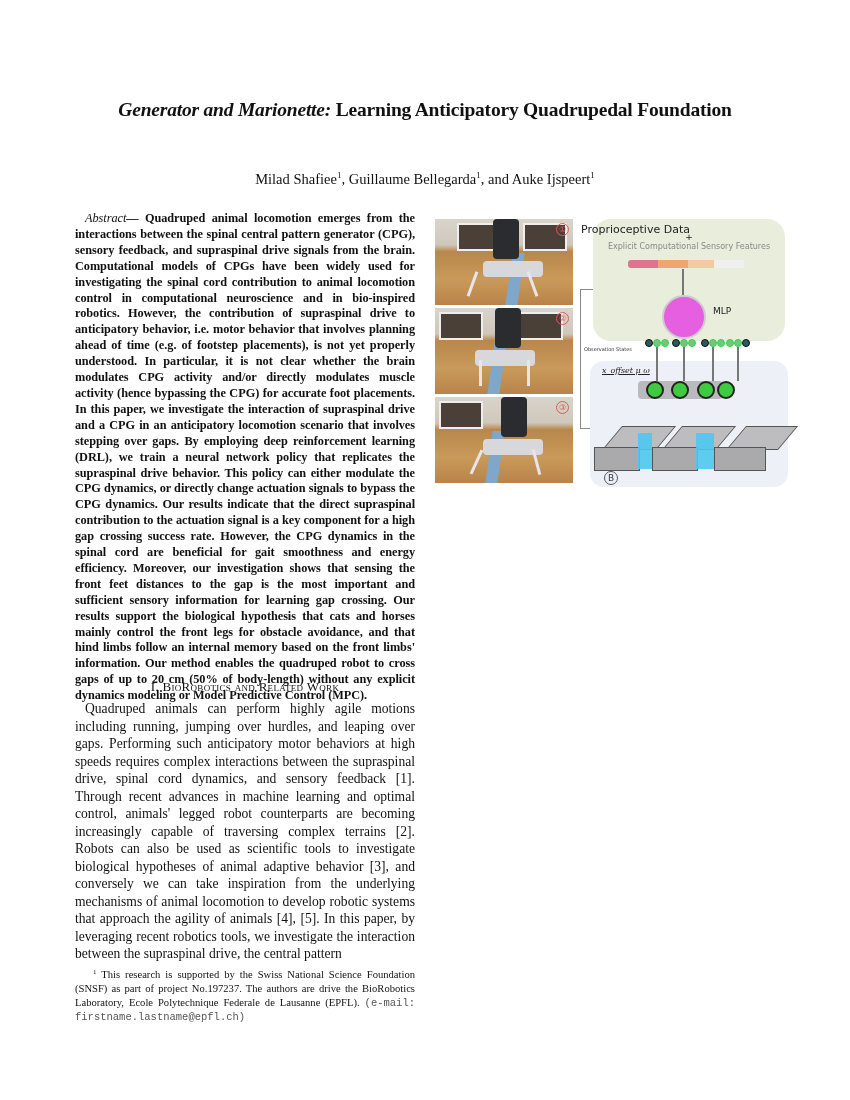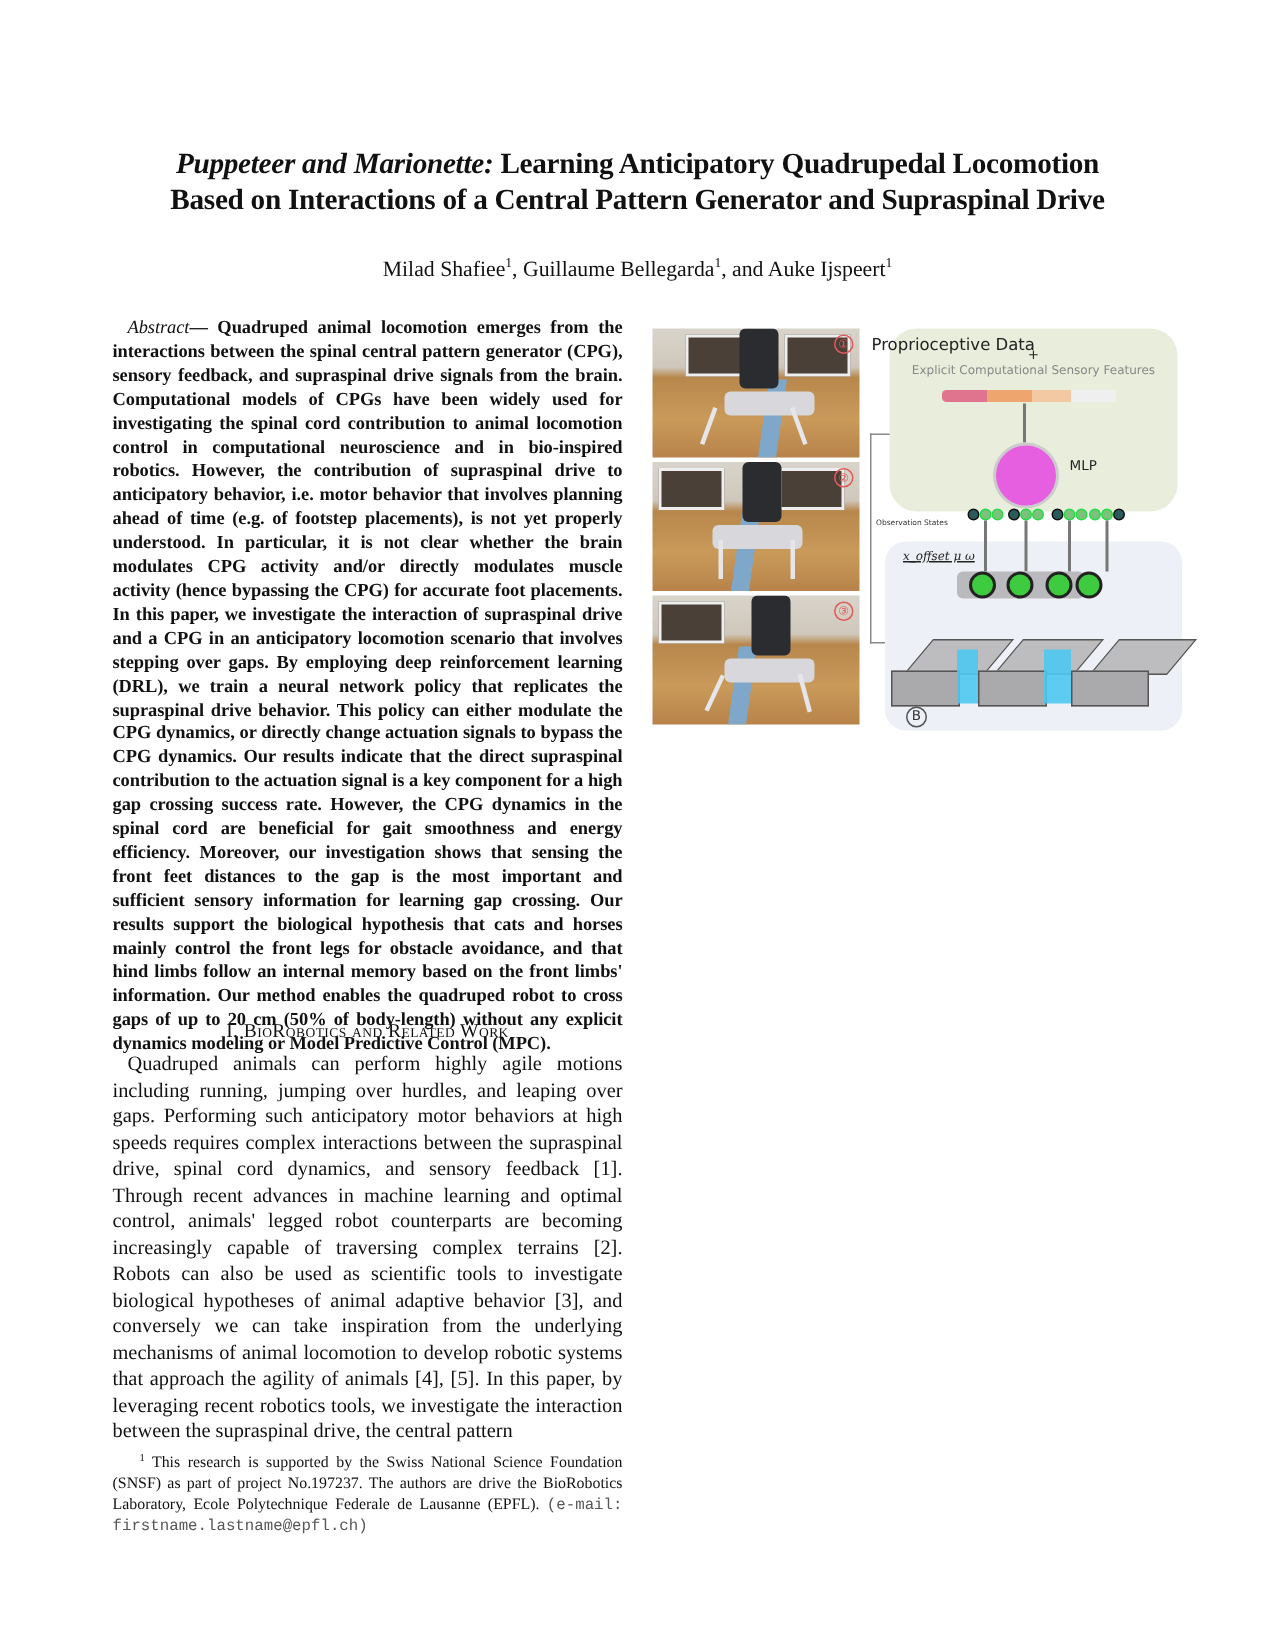--- a/index.html
+++ b/index.html
@@ -59,22 +59,21 @@
   .b-label { position:absolute; left:26px; top:252px; width:12px; height:12px; border:1px solid #555; border-radius:50%;
              font-size:9px; line-height:12px; text-align:center; color:#333; }
   .feedback { position:absolute; left:2px; top:70px; width:14px; height:138px; border-left:1.5px solid #888;
               border-top:1.5px solid #888; border-bottom:1.5px solid #888; }
   .wire { position:absolute; width:1.5px; background:#777; }
 </style>
 </head>
 <body>
 
 <div class="title">
-  <i>Puppeteer and Marionette:</i><span> Learning Anticipatory Quadrupedal Locomotion</span><br>
-  <span>Based on Interactions of a Central Pattern Generator and Supraspinal Drive</span>
+  <i>Generator and Marionette:</i><span> Learning Anticipatory Quadrupedal Foundation</span><br>
 </div>
 
 <div class="authors">
   <span>Milad Shafiee</span><sup>1</sup><span>, </span><span>Guillaume Bellegarda</span><sup>1</sup><span>, and </span><span>Auke Ijspeert</span><sup>1</sup>
 </div>
 
 <div class="col abstract">
   <i>Abstract</i><span>— </span><span>Quadruped animal locomotion emerges from the interactions between the spinal central pattern generator (CPG), sensory feedback, and supraspinal drive signals from the brain. Computational models of CPGs have been widely used for investigating the spinal cord contribution to animal locomotion control in computational neuroscience and in bio-inspired robotics. However, the contribution of supraspinal drive to anticipatory behavior, i.e. motor behavior that involves planning ahead of time (e.g. of footstep placements), is not yet properly understood. In particular, it is not clear whether the brain modulates CPG activity and/or directly modulates muscle activity (hence bypassing the CPG) for accurate foot placements. In this paper, we investigate the interaction of supraspinal drive and a CPG in an anticipatory locomotion scenario that involves stepping over gaps. By employing deep reinforcement learning (DRL), we train a neural network policy that replicates the supraspinal drive behavior. This policy can either modulate the CPG dynamics, or directly change actuation signals to bypass the CPG dynamics. Our results indicate that the direct supraspinal contribution to the actuation signal is a key component for a high gap crossing success rate. However, the CPG dynamics in the spinal cord are beneficial for gait smoothness and energy efficiency. Moreover, our investigation shows that sensing the front feet distances to the gap is the most important and sufficient sensory information for learning gap crossing. Our results support the biological hypothesis that cats and horses mainly control the front legs for obstacle avoidance, and that hind limbs follow an internal memory based on the front limbs' information. Our method enables the quadruped robot to cross gaps of up to 20 cm (50% of body-length) without any explicit dynamics modeling or Model Predictive Control (MPC).</span>
 </div>
 

